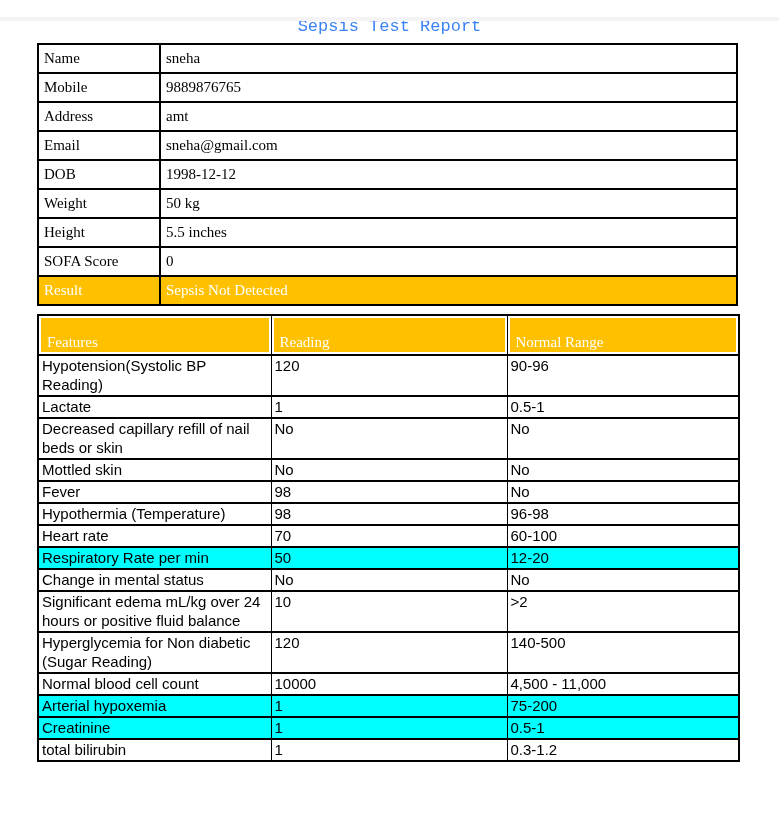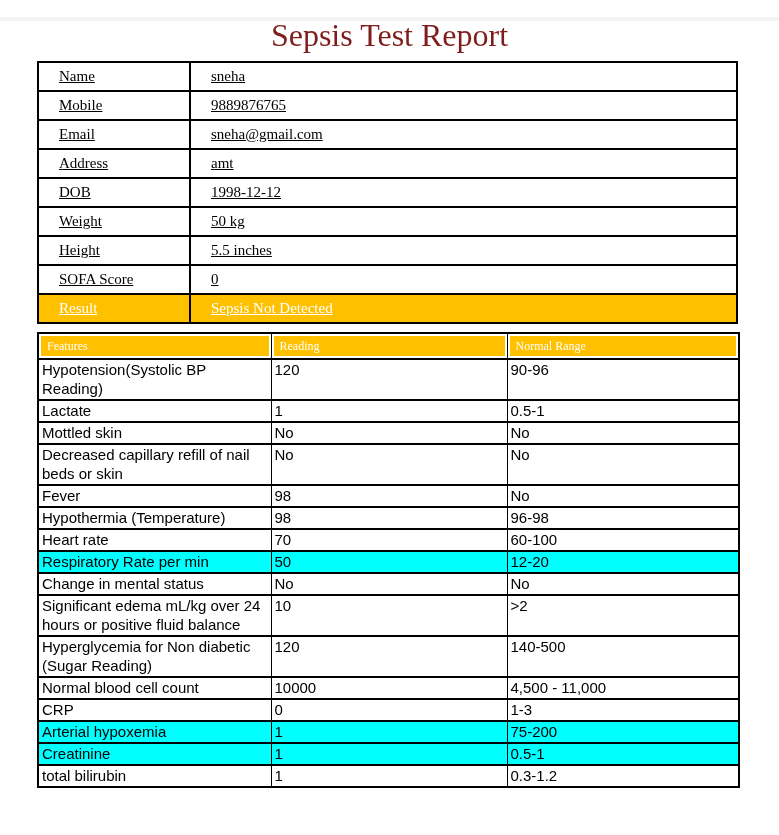--- a/index.html
+++ b/index.html
@@ -19,41 +19,40 @@
   }
   .top-strip {
     position: absolute;
     top: 0; left: 0; right: 0;
     height: 4px;
     background: #f4f4f6;
   }
   h1.title {
     margin: 17px 0 7px 0;
     text-align: center;
-    font-size: 32px;
+    font-size: 17px;
     font-weight: normal;
-    color: #7f1d1d;
-    font-family: Liberation Serif, serif;
+    color: #3b82f6;
+    font-family: Liberation Mono, monospace;
   }
   table.patient-table {
     border-collapse: collapse;
     margin-left: 37px;
     width: 701px;
     table-layout: fixed;
     font-size: 15px;
     color: #000000;
   }
   table.patient-table td {
     border: 2px solid #000000;
     height: 27px;
-    padding: 0 20px;
+    padding: 0 5px;
     vertical-align: middle;
     overflow: hidden;
     white-space: nowrap;
-    text-decoration: underline;
   }
   table.patient-table td.p-label { width: 110px; }
   table.patient-table tr.result-row td {
     background: var(--highlight-amber, #FFC000);
     color: var(--header-text, #ffffff);
   }
   table.features-table {
     border-collapse: collapse;
     margin-left: 37px;
     margin-top: 8px;
@@ -62,27 +61,27 @@
     font-family: "Liberation Sans", "DejaVu Sans", sans-serif;
     font-size: 15px;
     color: #000000;
     border: 2px solid #000000;
   }
   table.features-table th {
     background: var(--highlight-amber, #FFC000);
     color: var(--header-text, #ffffff);
     font-family: "Liberation Serif", "DejaVu Serif", serif;
     font-weight: normal;
-    font-size: 12px;
+    font-size: 15px;
     text-align: left;
     border: 1px solid #000000;
     border-bottom: 2px solid #000000;
     box-shadow: inset 0 0 0 2px #ffffff;
     height: 20px;
-    padding: 2px 0 2px 8px;
+    padding: 16px 0 2px 8px;
     vertical-align: middle;
   }
   table.features-table td {
     border: 1px solid #000000;
     border-top: 2px solid #000000;
     border-bottom: 2px solid #000000;
     padding: 0 2px 1px 3px;
     vertical-align: top;
     line-height: 19px;
   }
@@ -105,26 +104,26 @@
     <tbody>
         <tr>
           <td class="p-label">Name</td>
           <td class="p-value">sneha</td>
         </tr>
         <tr>
           <td class="p-label">Mobile</td>
           <td class="p-value">9889876765</td>
         </tr>
         <tr>
+          <td class="p-label">Address</td>
+          <td class="p-value">amt</td>
+        </tr>
+        <tr>
           <td class="p-label">Email</td>
           <td class="p-value">sneha@gmail.com</td>
-        </tr>
-        <tr>
-          <td class="p-label">Address</td>
-          <td class="p-value">amt</td>
         </tr>
         <tr>
           <td class="p-label">DOB</td>
           <td class="p-value">1998-12-12</td>
         </tr>
         <tr>
           <td class="p-label">Weight</td>
           <td class="p-value">50 kg</td>
         </tr>
         <tr>
@@ -160,26 +159,26 @@
           <td class="f-name">Hypotension(Systolic BP Reading)</td>
           <td class="f-reading">120</td>
           <td class="f-range">90-96</td>
         </tr>
         <tr>
           <td class="f-name">Lactate</td>
           <td class="f-reading">1</td>
           <td class="f-range">0.5-1</td>
         </tr>
         <tr>
+          <td class="f-name">Decreased capillary refill of nail beds or skin</td>
+          <td class="f-reading">No</td>
+          <td class="f-range">No</td>
+        </tr>
+        <tr>
           <td class="f-name">Mottled skin</td>
-          <td class="f-reading">No</td>
-          <td class="f-range">No</td>
-        </tr>
-        <tr>
-          <td class="f-name">Decreased capillary refill of nail beds or skin</td>
           <td class="f-reading">No</td>
           <td class="f-range">No</td>
         </tr>
         <tr>
           <td class="f-name">Fever</td>
           <td class="f-reading">98</td>
           <td class="f-range">No</td>
         </tr>
         <tr>
           <td class="f-name">Hypothermia (Temperature)</td>
@@ -209,25 +208,20 @@
         <tr>
           <td class="f-name">Hyperglycemia for Non diabetic (Sugar Reading)</td>
           <td class="f-reading">120</td>
           <td class="f-range">140-500</td>
         </tr>
         <tr>
           <td class="f-name">Normal blood cell count</td>
           <td class="f-reading">10000</td>
           <td class="f-range">4,500 - 11,000</td>
         </tr>
-        <tr>
-          <td class="f-name">CRP</td>
-          <td class="f-reading">0</td>
-          <td class="f-range">1-3</td>
-        </tr>
         <tr class="highlight">
           <td class="f-name">Arterial hypoxemia</td>
           <td class="f-reading">1</td>
           <td class="f-range">75-200</td>
         </tr>
         <tr class="highlight">
           <td class="f-name">Creatinine</td>
           <td class="f-reading">1</td>
           <td class="f-range">0.5-1</td>
         </tr>

